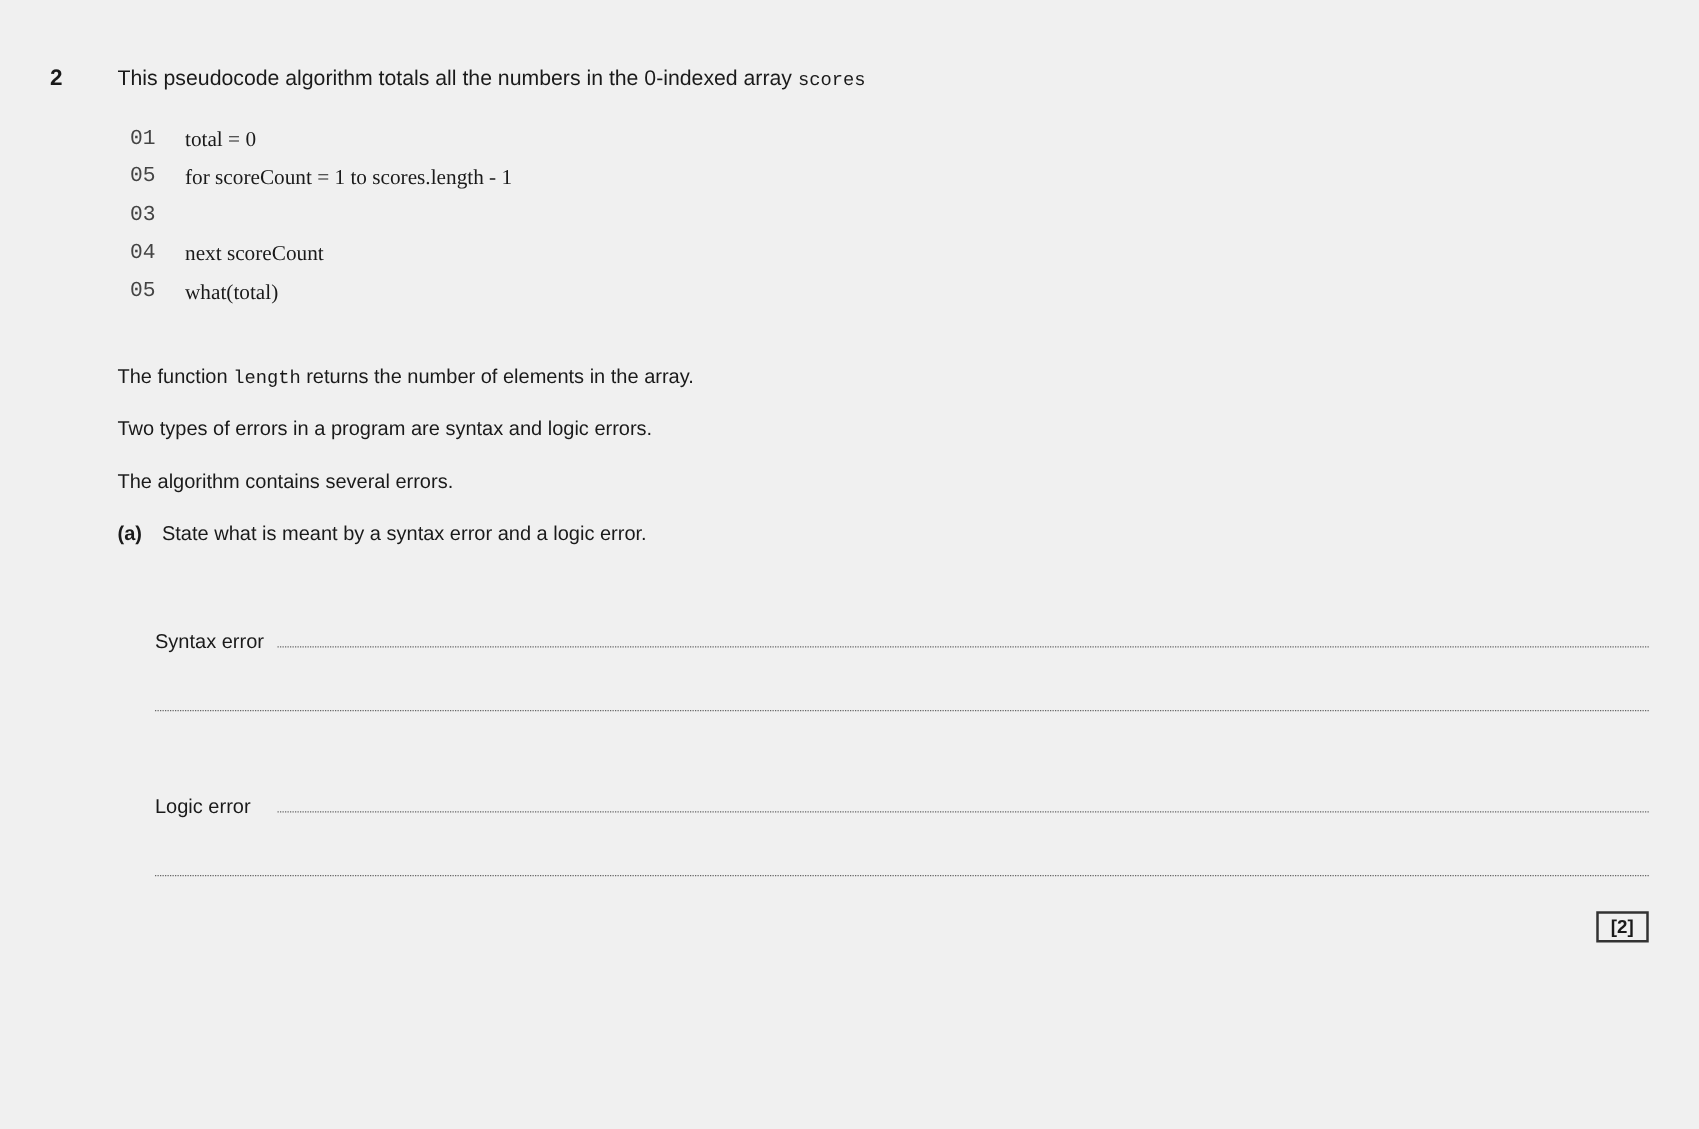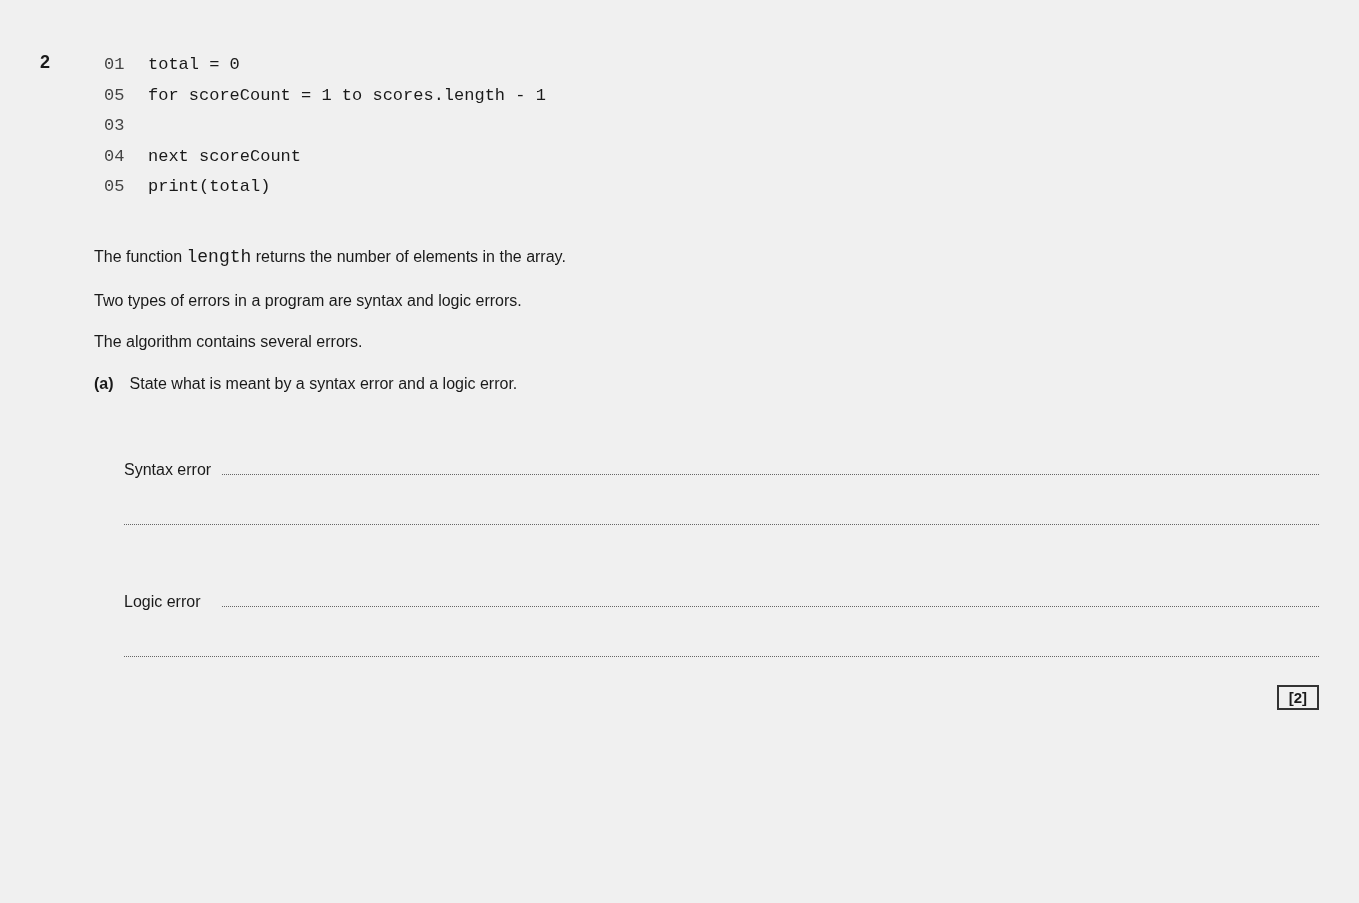--- a/index.html
+++ b/index.html
@@ -60,31 +60,32 @@
     }
 
     .line-number {
       color: #444;
       min-width: 28px;
       user-select: none;
     }
 
     .code-text {
       white-space: pre;
+      font-family: Liberation Serif, serif;
     }
 
     .info-text {
       font-size: 16px;
       line-height: 1.6;
       margin-bottom: 16px;
     }
 
     .info-text .code-inline {
       font-family: 'Courier New', Courier, monospace;
-      font-size: 18px;
+      font-size: 15px;
     }
 
     .sub-question {
       margin-top: 20px;
     }
 
     .sub-question-header {
       font-size: 16px;
       font-weight: bold;
       margin-bottom: 14px;
@@ -140,40 +141,43 @@
     }
   </style>
 </head>
 <body>
 
 <div class="question-container">
   <div class="question-number">2</div>
 
   <div class="question-content">
 
+    <div class="question-title">
+      <span>This pseudocode algorithm totals all the numbers in the 0-indexed array </span><span class="code-inline">scores</span>
+    </div>
 
     <div class="code-block">
       <div class="code-line">
         <span class="line-number">01</span>
         <span class="code-text">total = 0</span>
       </div>
       <div class="code-line">
         <span class="line-number">05</span>
         <span class="code-text">for scoreCount = 1 to scores.length - 1</span>
       </div>
       <div class="code-line">
         <span class="line-number">03</span>
       </div>
       <div class="code-line">
         <span class="line-number">04</span>
         <span class="code-text">next scoreCount</span>
       </div>
       <div class="code-line">
         <span class="line-number">05</span>
-        <span class="code-text">print(total)</span>
+        <span class="code-text">what(total)</span>
       </div>
     </div>
 
     <div class="info-text">
       <span>The function </span><span class="code-inline">length</span><span> returns the number of elements in the array.</span>
     </div>
 
     <div class="info-text">Two types of errors in a program are syntax and logic errors.</div>
 
     <div class="info-text">The algorithm contains several errors.</div>

